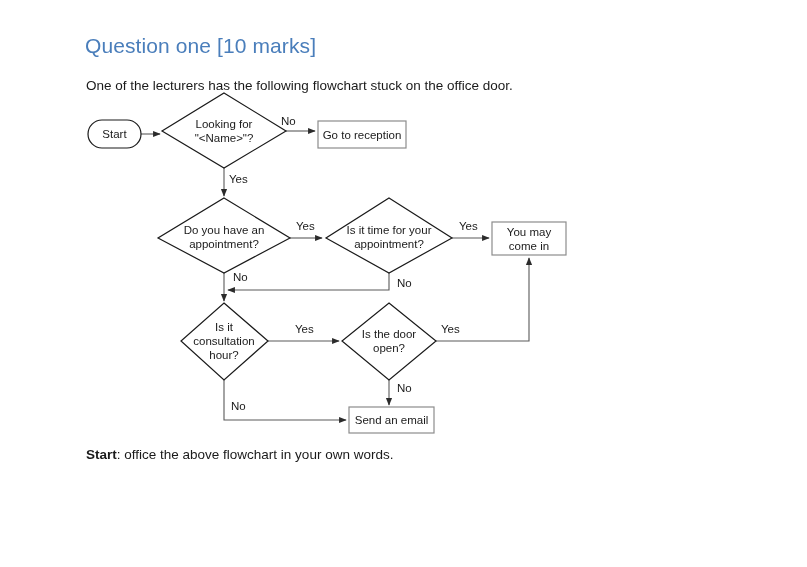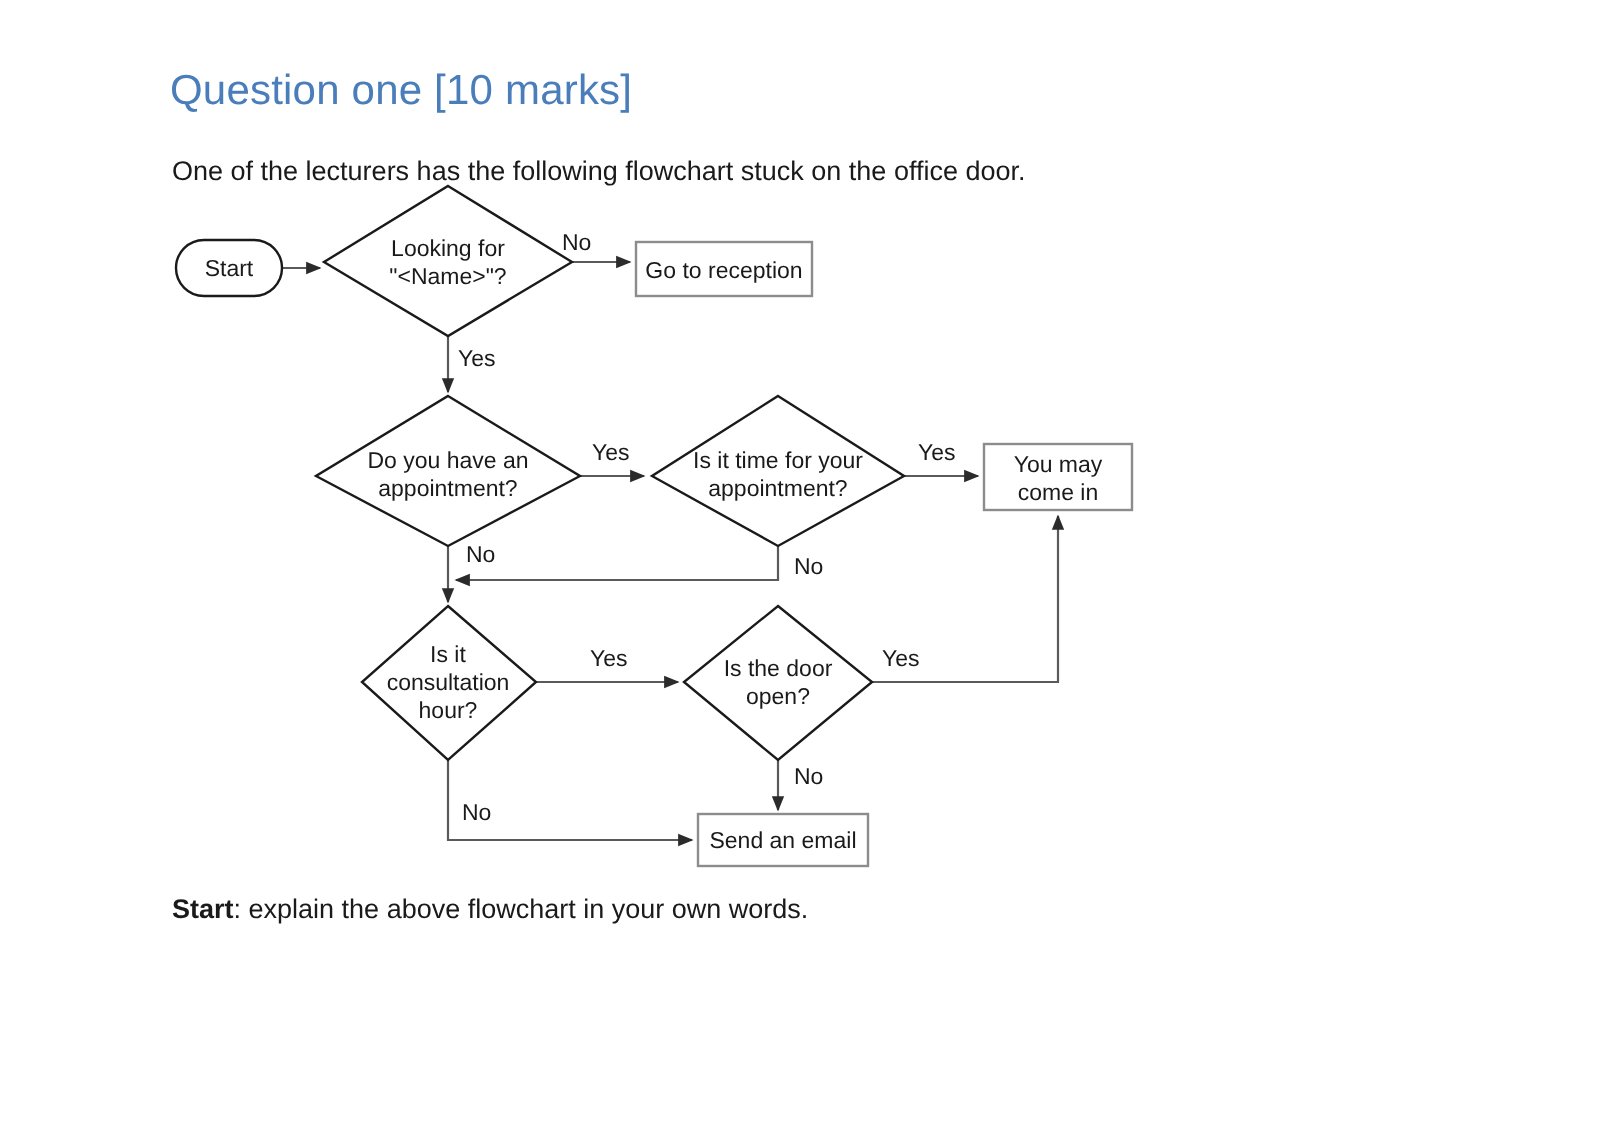--- a/index.html
+++ b/index.html
@@ -187,15 +187,15 @@
       <text class="node-text" x="389" y="338">Is the door</text>
       <text class="node-text" x="389" y="352">open?</text>
     </g>
 
     <g>
       <rect class="box-stroke" x="349" y="407" width="85" height="26"></rect>
       <text class="node-text" x="391.5" y="424">Send an email</text>
     </g>
   </svg>
 
-  <div class="q-task"><span class="task-label">Start</span><span>: explain the above flowchart in your own words.</span></div>
+  <div class="q-task"><span class="task-label">Start</span><span>: office the above flowchart in your own words.</span></div>
 
 </div>
 
 </body></html>

